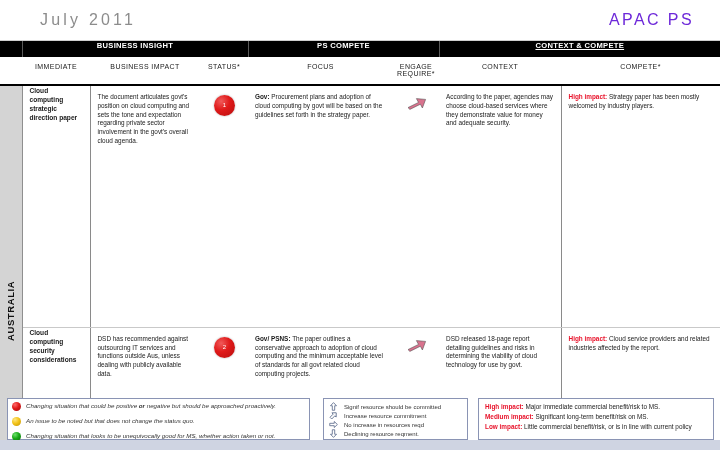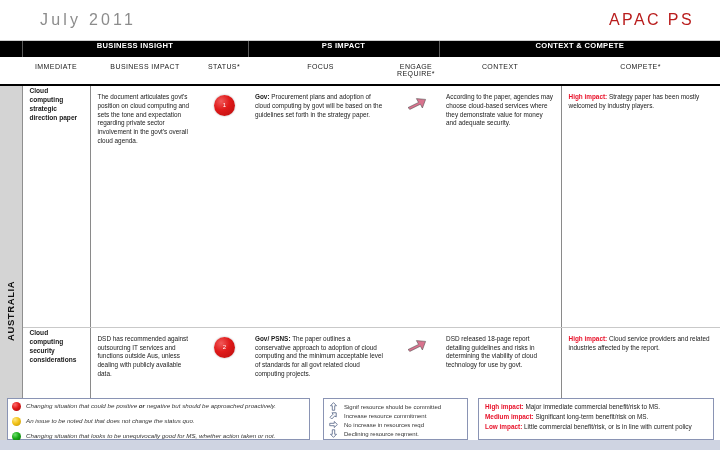--- a/index.html
+++ b/index.html
@@ -14,37 +14,37 @@
 
   
   .titlebar{
     height:40px;display:flex;align-items:center;justify-content:space-between;
     padding:0 26px 0 40px;box-sizing:border-box;
   }
   .title-left{
     font-size:16px;letter-spacing:3.2px;color:#8c8c8c;font-weight:400;
   }
   .title-right{
-    font-size:16px;letter-spacing:2.4px;color:#b91c1c;font-weight:400;
+    font-size:16px;letter-spacing:2.4px;color:#6d28d9;font-weight:400;
   }
   .title-rule{height:1px;background:#cfcfcf;margin:0;}
 
   
   table.grid{
     border-collapse:collapse;width:720px;table-layout:fixed;
   }
   .hdr-band td{
     background:#000000;color:#ffffff;
     font-size:7.6px;font-weight:700;letter-spacing:.3px;
     text-align:center;height:16px;padding:0;
     border-right:1px solid #5a5a5a;
     margin-left:20px;
   }
   .hdr-band td.blank{background:#000;border-right:1px solid #5a5a5a;}
-  .hdr-band td.last{border-right:none;}
+  .hdr-band td.last{border-right:none;text-decoration:underline;}
 
   .hdr-sub td{
     background:#ffffff;color:#1a1a1a;
     font-size:7px;font-weight:400;letter-spacing:.4px;
     text-align:center;vertical-align:top;
     padding:6px 2px 7px 2px;
     border-bottom:2px solid #000000;
   }
   .hdr-sub td.blank{border-bottom:2px solid #000;}
 
@@ -135,21 +135,21 @@
         <col style="width:48px">
       <col style="width:145px">
         <col style="width:46px">
         <col style="width:122px">
         <col style="width:159px">
     </colgroup>
     <thead>
       <tr class="hdr-band">
         <td class="blank"></td>
         <td colspan="3">BUSINESS INSIGHT</td>
-        <td colspan="2">PS IMPACT</td>
+        <td colspan="2">PS COMPETE</td>
         <td colspan="2" class="last">CONTEXT &amp; COMPETE</td>
       </tr>
       <tr class="hdr-sub">
         <td class="blank"></td>
         <td>IMMEDIATE</td>
         <td>BUSINESS IMPACT</td>
         <td>STATUS*</td>
         <td>FOCUS</td>
         <td>ENGAGE REQUIRE*</td>
         <td>CONTEXT</td>

